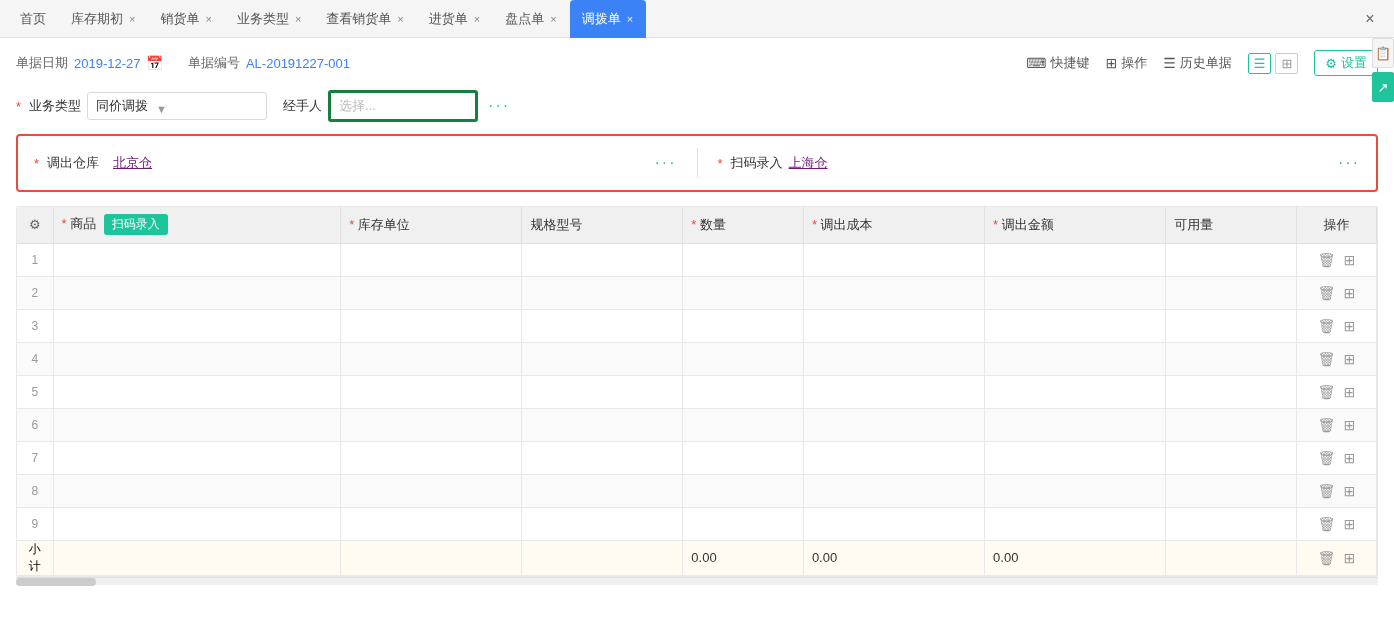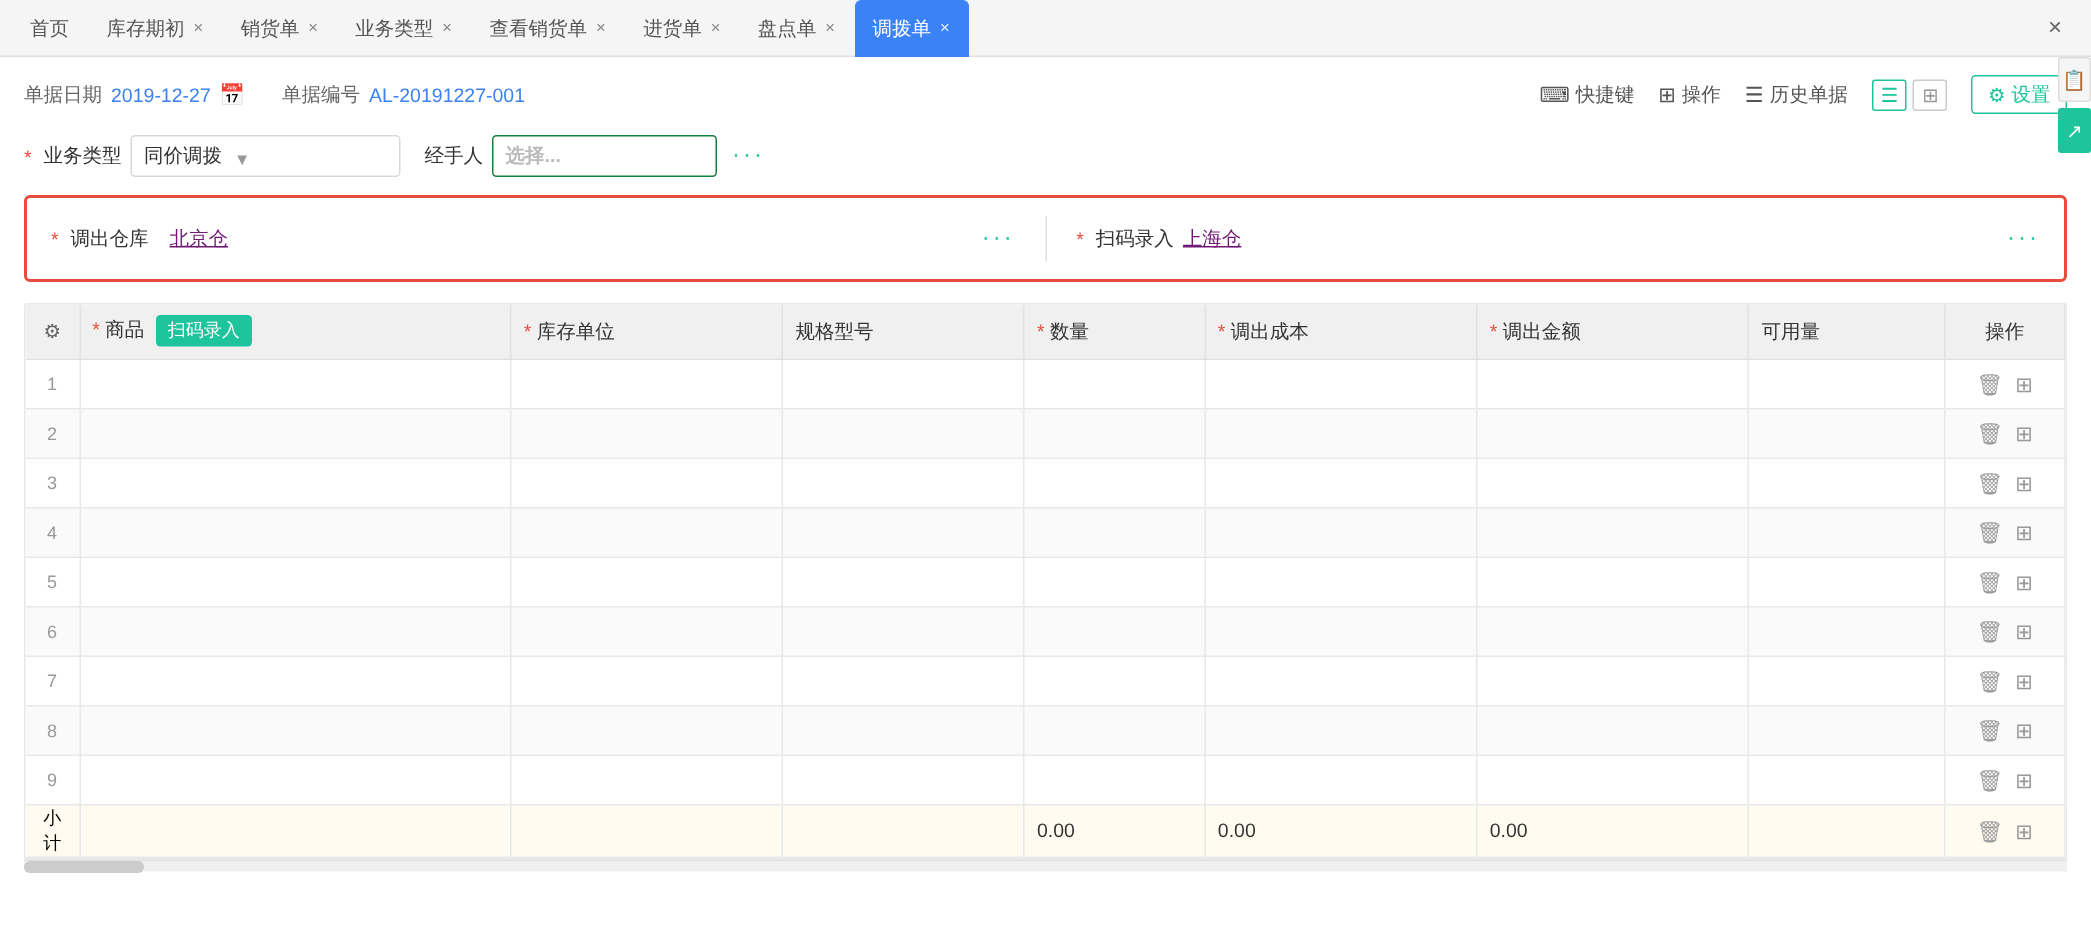--- a/index.html
+++ b/index.html
@@ -113,26 +113,25 @@
       border-radius: 3px;
       padding: 4px 8px;
       min-width: 180px;
       cursor: pointer;
       background: #fff;
     }
     .biz-select .chevron { color: #999; font-size: 11px; }
     .person-field { display: flex; align-items: center; gap: 6px; }
     .person-input {
       color: #bbb;
-      border: 1px solid #15803d;
+      border: 3px solid #15803d;
       border-radius: 3px;
       padding: 4px 8px;
       width: 150px;
       cursor: pointer;
-      font-weight: bold;
     }
     .person-dots { color: #1dc49c; cursor: pointer; font-size: 16px; letter-spacing: 2px; margin-left: 4px; }
 
     
     .table-container {
       border: 1px solid #e8e8e8;
       border-radius: 2px;
       overflow: hidden;
     }
     table {

